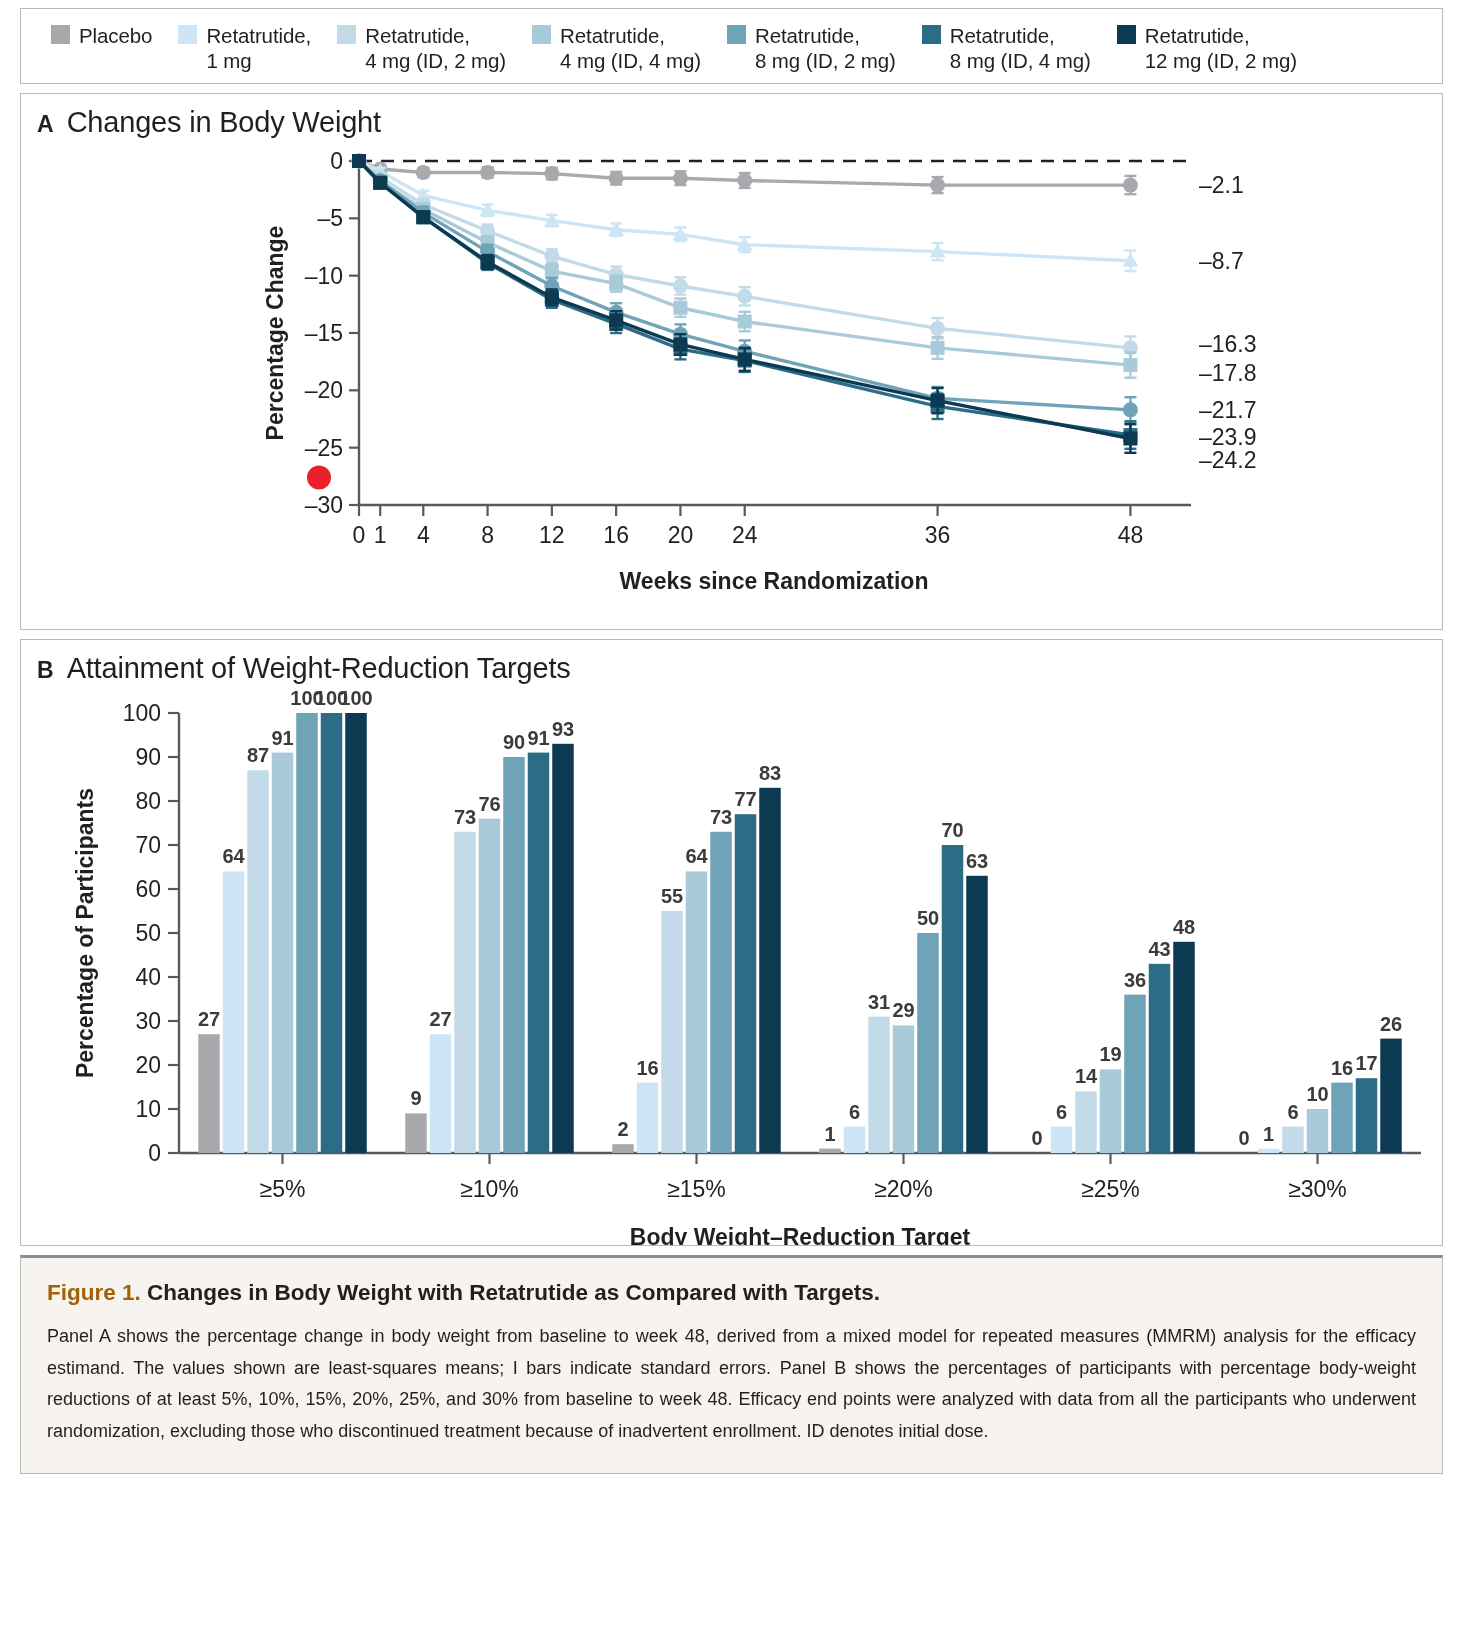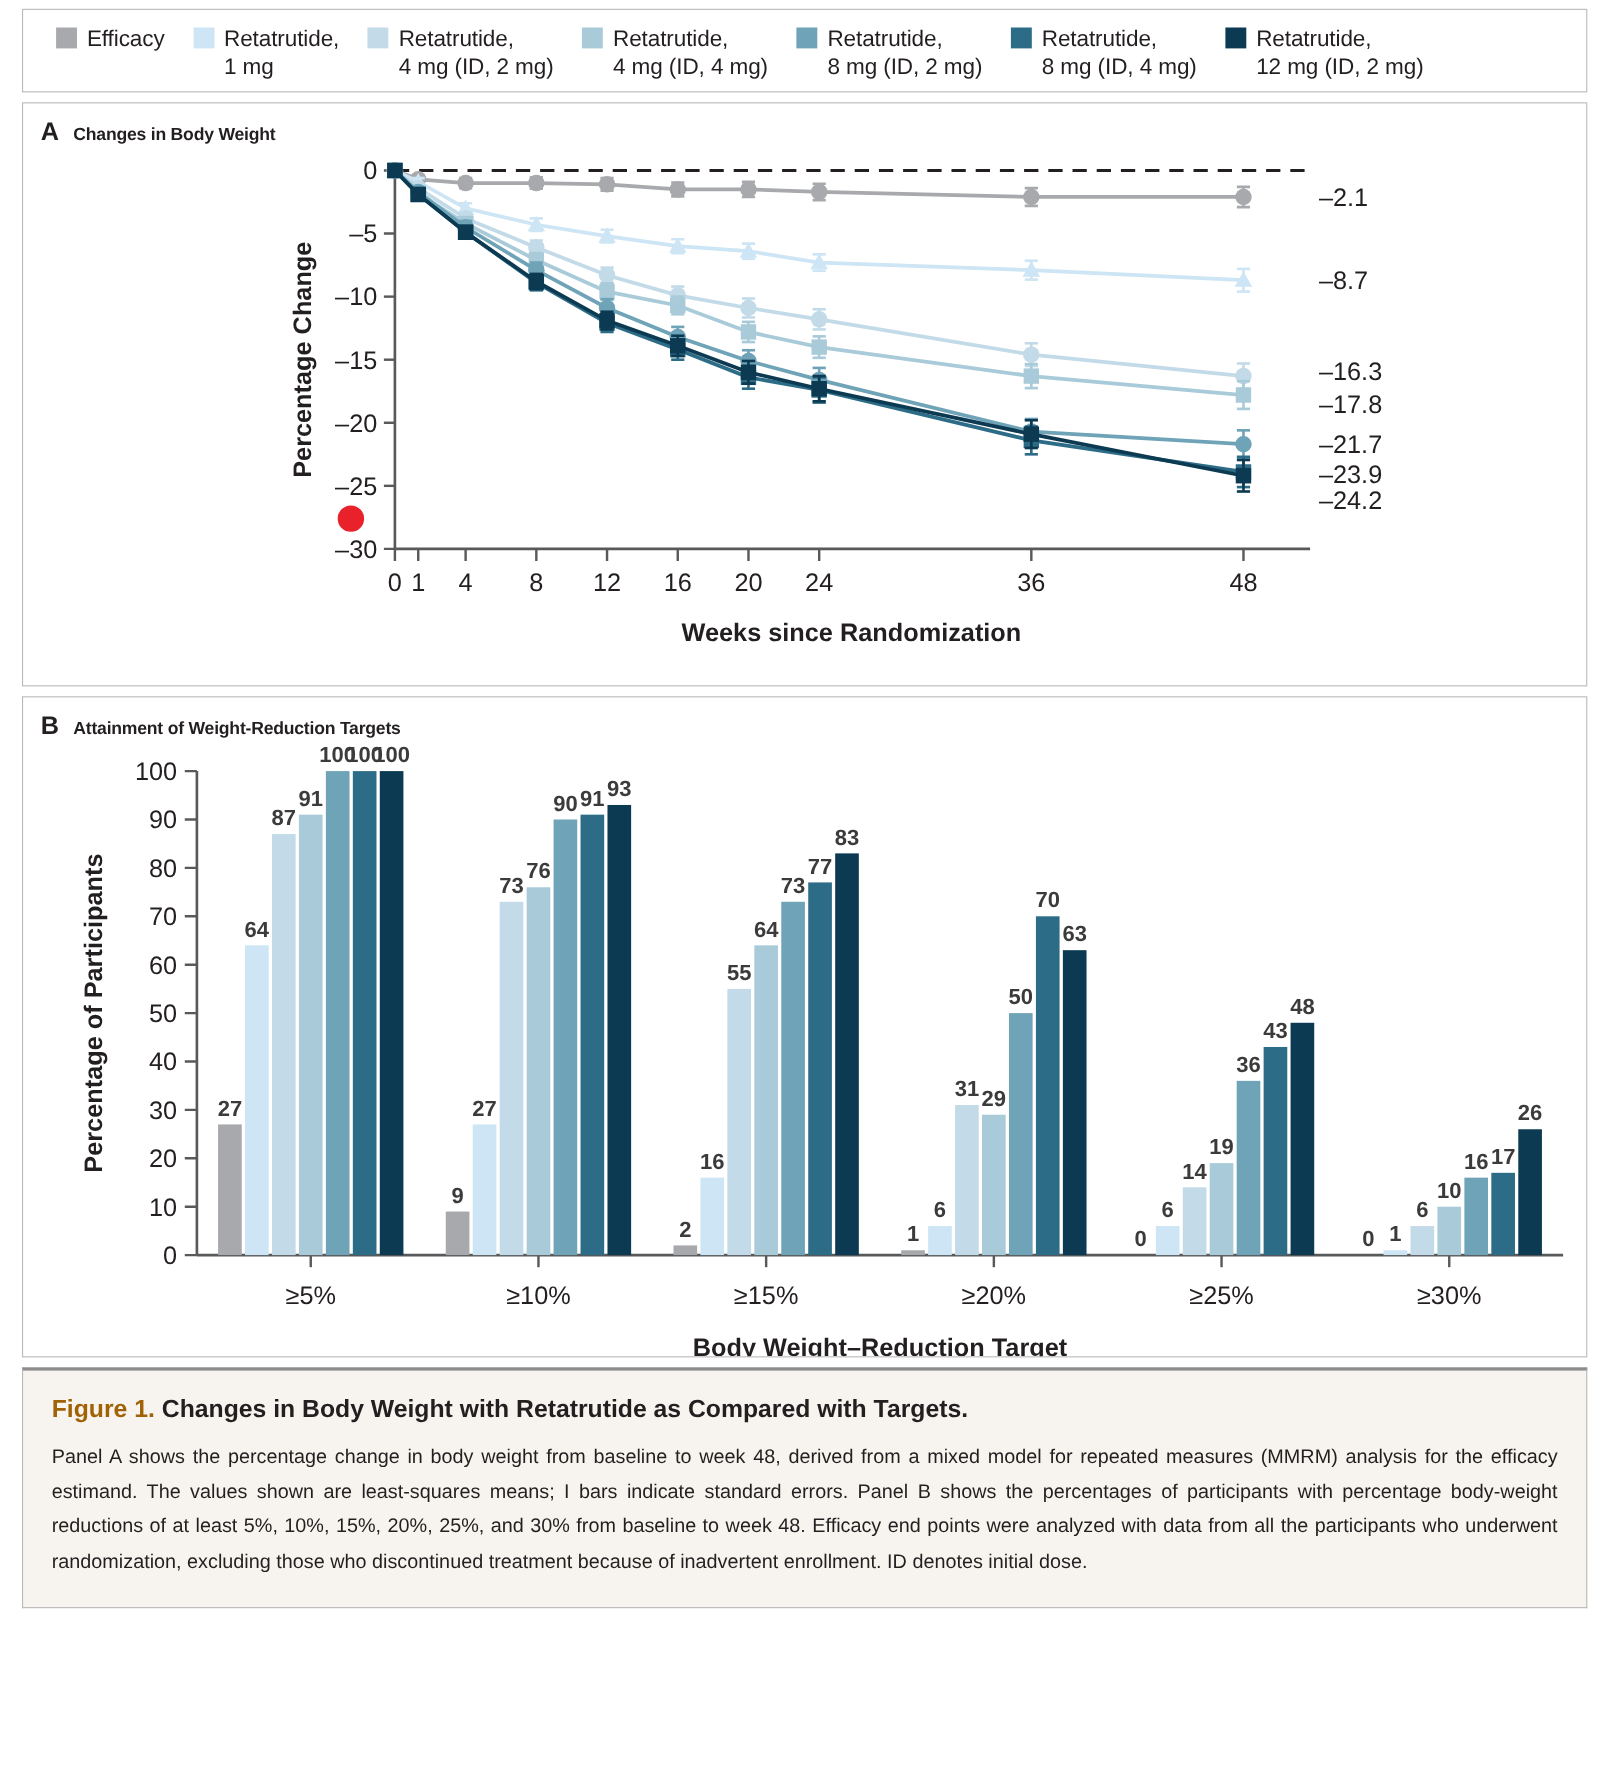--- a/index.html
+++ b/index.html
@@ -8,21 +8,21 @@
   .box{border:1px solid #b9b9b9;background:#fff;box-sizing:border-box;}
   
   .legend{display:flex;align-items:flex-start;padding:14px 30px 10px 30px;gap:0px;}
   .leg-item{display:flex;align-items:flex-start;margin-right:26px;}
   .leg-sw{width:19px;height:19px;flex:0 0 19px;margin-top:2px;margin-right:9px;}
   .leg-lbl{font-size:20.5px;line-height:25px;letter-spacing:-0.1px;white-space:pre;}
   
   .panel{margin-top:9px;position:relative;}
   .panel-head{display:flex;align-items:baseline;padding:12px 0 0 16px;}
   .panel-letter{font-size:23px;font-weight:bold;margin-right:13px;}
-  .panel-title{font-size:16px;font-weight:bold;letter-spacing:-0.2px;}
+  .panel-title{font-size:29px;font-weight:normal;letter-spacing:-0.2px;}
   
   svg{display:block;}
   .axis-line{stroke:#58595b;stroke-width:2.4;fill:none;}
   .tick{stroke:#58595b;stroke-width:2.2;}
   .ticktxt{font-family:"Liberation Sans",sans-serif;font-size:23px;fill:#231f20;}
   .axtitle{font-family:"Liberation Sans",sans-serif;font-size:23px;font-weight:bold;fill:#231f20;}
   .endlbl{font-family:"Liberation Sans",sans-serif;font-size:23px;fill:#231f20;}
   .barlbl{font-family:"Liberation Sans",sans-serif;font-size:20px;font-weight:bold;fill:#3b3b3b;}
   .zeroline{stroke:#231f20;stroke-width:2.6;stroke-dasharray:13 9;fill:none;}
   
@@ -33,21 +33,21 @@
   .cap-body{font-size:18px;line-height:31.5px;text-align:justify;}
 </style>
 </head>
 <body>
 
 <div class="figure">
 
   <div class="box legend" id="legend">
       <div class="leg-item">
         <span class="leg-sw" style="background: rgb(167, 169, 172);"></span>
-        <span class="leg-lbl">Efficacy</span>
+        <span class="leg-lbl">Placebo</span>
       </div>
       <div class="leg-item">
         <span class="leg-sw" style="background: rgb(205, 229, 244);"></span>
         <span class="leg-lbl">Retatrutide,
 1 mg</span>
       </div>
       <div class="leg-item">
         <span class="leg-sw" style="background: rgb(195, 219, 232);"></span>
         <span class="leg-lbl">Retatrutide,
 4 mg (ID, 2 mg)</span>

